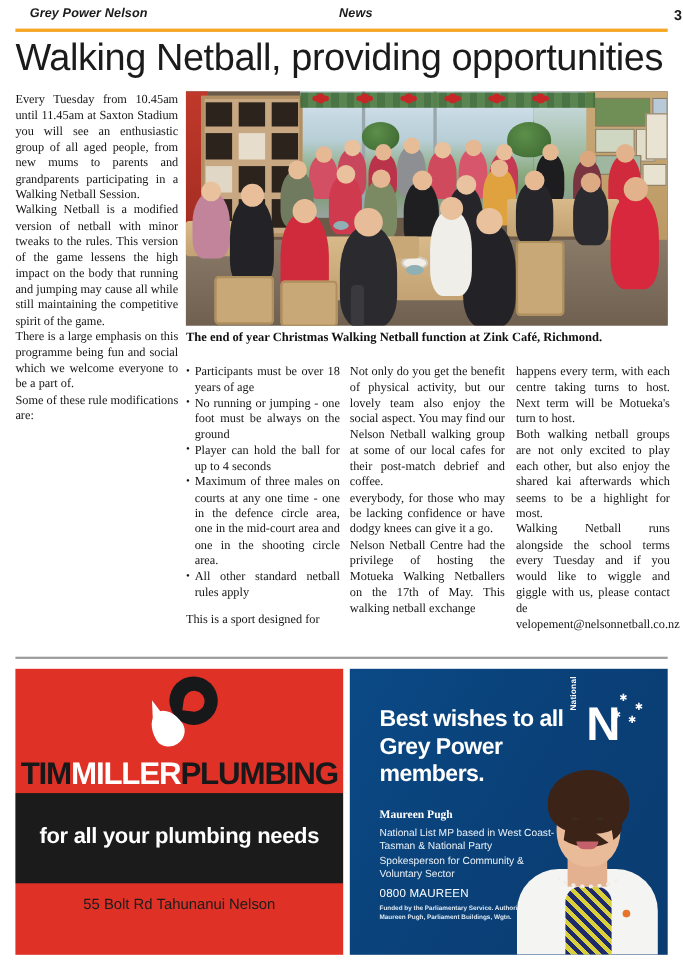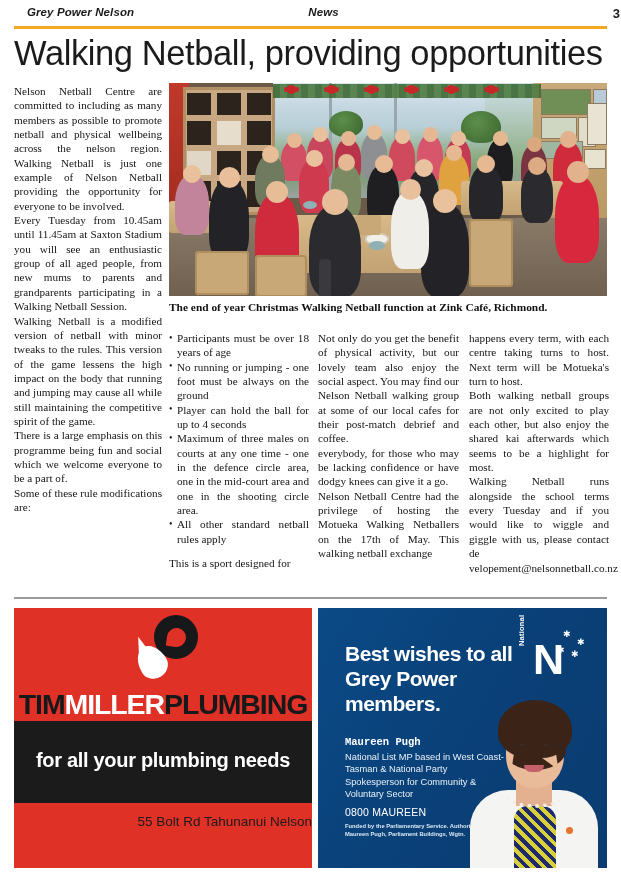--- a/index.html
+++ b/index.html
@@ -296,21 +296,21 @@
     font-family: "Liberation Sans", sans-serif;
     font-weight: bold;
     font-size: 20px;
     color: #ffffff;
     letter-spacing: -0.3px;
   }
   .plumb-addr {
     position: absolute;
     left: 0; right: 0;
     top: 206px;
-    text-align: right;
+    text-align: center;
     font-family: "Liberation Sans", sans-serif;
     font-size: 13.5px;
     color: #1b1b1b;
   }
   .plumb-phone {
     position: absolute;
     left: 0; right: 0;
     top: 224px;
     text-align: center;
     font-family: "Liberation Sans", sans-serif;
@@ -376,21 +376,21 @@
   .nat-star {
     position: absolute;
     color: #ffffff;
     font-size: 9px;
     line-height: 9px;
   }
   .nat-name {
     position: absolute;
     left: 27px;
     top: 128px;
-    font-family: Liberation Mono, monospace;
+    font-family: Liberation Serif, serif;
     font-weight: bold;
     font-size: 10.5px;
     color: #ffffff;
   }
   .nat-role {
     position: absolute;
     left: 27px;
     top: 143px;
     width: 160px;
     font-family: "Liberation Sans", sans-serif;
@@ -603,21 +603,20 @@
     <div class="ph-chair" style="left:26px;top:168px;width:54px;height:44px;"></div>
     <div class="ph-chair" style="left:86px;top:172px;width:52px;height:42px;"></div>
     <div class="ph-chair" style="left:300px;top:136px;width:44px;height:68px;"></div>
     <div class="ph-chair" style="left:150px;top:176px;width:12px;height:38px;background:#3a3a3e;box-shadow:none;"></div>
   </div>
 </div>
 
 <div class="caption">The end of year Christmas Walking Netball function at Zink Café, Richmond.</div>
 
 <div class="col col-1">
-  <p>Nelson Netball Centre are committed to including as many members as possible to promote netball and physical wellbeing across the nelson region. Walking Netball is just one example of Nelson Netball providing the opportunity for everyone to be involved.</p>
   <p>Every Tuesday from 10.45am until 11.45am at Saxton Stadium you will see an enthusiastic group of all aged people, from new mums to parents and grandparents participating in a Walking Netball Session.</p>
   <p>Walking Netball is a modified version of netball with minor tweaks to the rules. This version of the game lessens the high impact on the body that running and jumping may cause all while still maintaining the competitive spirit of the game.</p>
   <p>There is a large emphasis on this programme being fun and social which we welcome everyone to be a part of.</p>
   <p>Some of these rule modifications are:</p>
 </div>
 
 <div class="col col-2">
   <ul class="bullets">
     <li>Participants must be over 18 years of age</li>
     <li>No running or jumping - one foot must be always on the ground</li>

